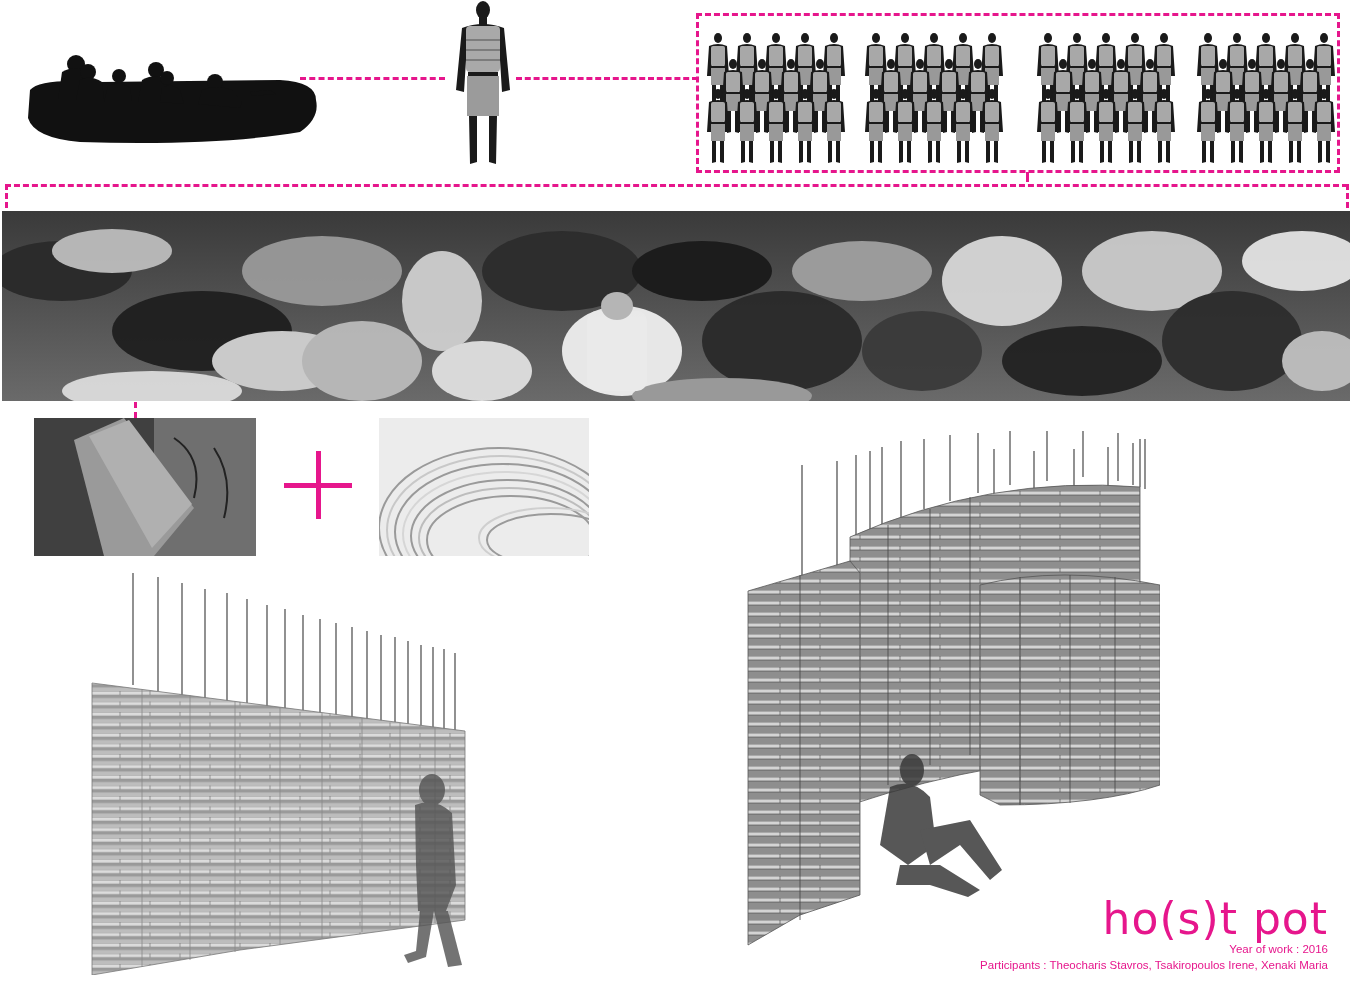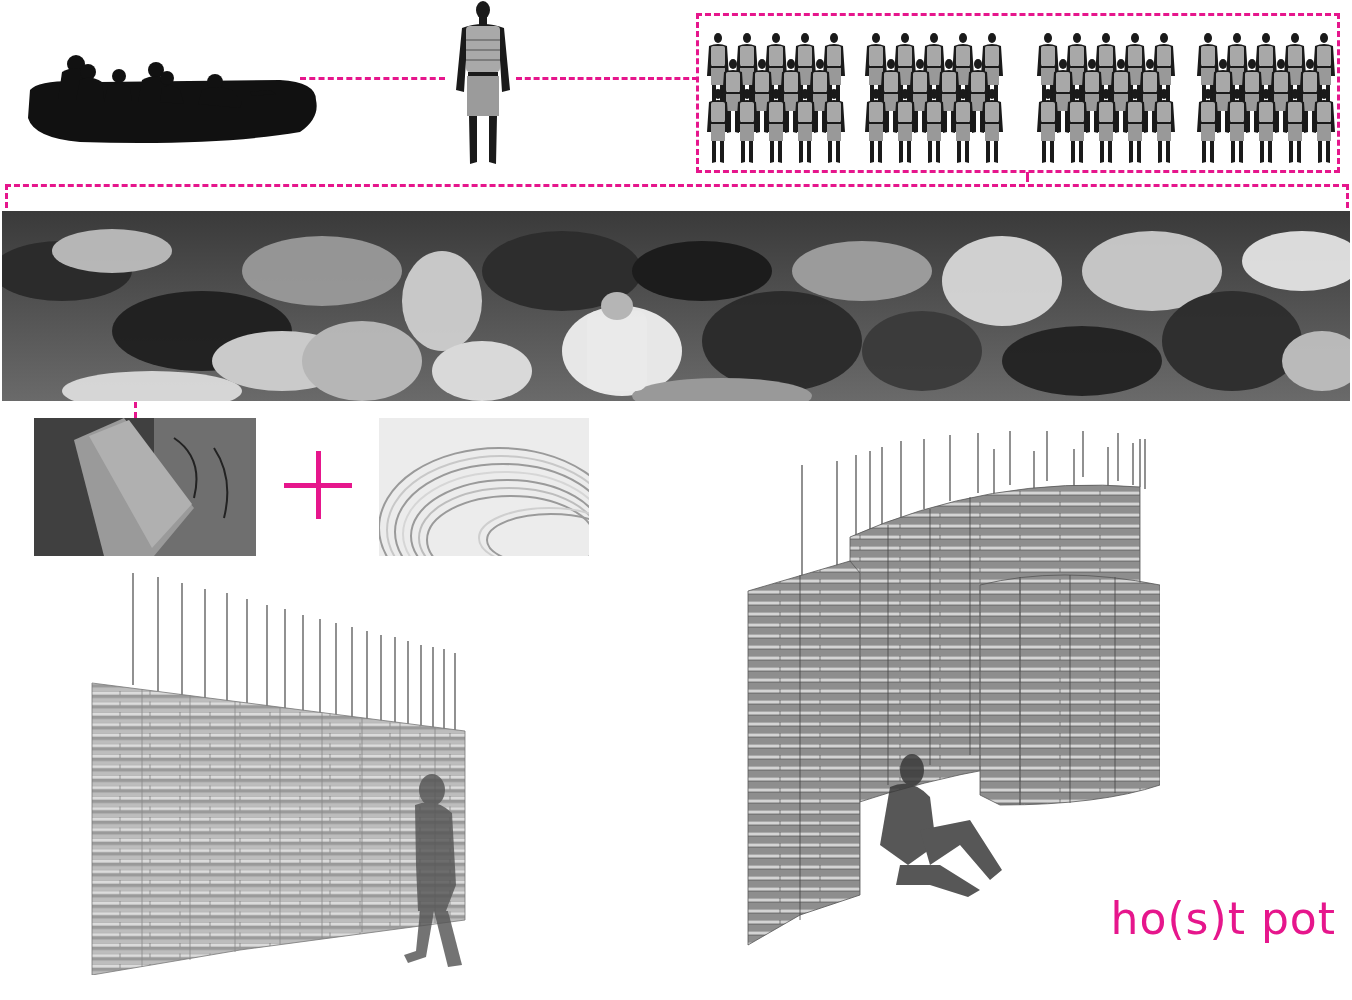--- a/index.html
+++ b/index.html
@@ -9,21 +9,21 @@
   .dash-h { position: absolute; height: 0; border-top: 3px dashed #e6168c; }
   .dash-v { position: absolute; width: 0; border-left: 3px dashed #e6168c; }
   .crowd-box { position: absolute; left: 696px; top: 13px; width: 644px; height: 160px;
                border: 3px dashed #e6168c; box-sizing: border-box; }
   .photo-strip { position: absolute; left: 2px; top: 211px; width: 1348px; height: 190px;
                  overflow: hidden; background: #555; }
   .mat-photo { position: absolute; overflow: hidden; }
   .plus { position: absolute; left: 284px; top: 451px; width: 68px; height: 68px; }
   .plus::before { content: ""; position: absolute; left: 0; top: 32px; width: 68px; height: 5px; background: #e6168c; }
   .plus::after  { content: ""; position: absolute; left: 32px; top: 0; width: 5px; height: 68px; background: #e6168c; }
-  .title-block { position: absolute; right: 16px; top: 896px; text-align: right; color: #e6168c; }
+  .title-block { position: absolute; right: 24px; top: 896px; text-align: right; color: #e6168c; }
   .title { font-size: 44px; line-height: 46px; letter-spacing: 1px; font-family: "DejaVu Sans", sans-serif; }
   .meta { font-size: 11.5px; line-height: 15.5px; font-family: "Liberation Sans", sans-serif; }
 </style>
 </head>
 <body>
 
 <svg class="abs" style="left:20px;top:30px" width="300" height="120" viewBox="0 0 300 120">
   <g fill="#111">
     <path d="M10,60 Q20,48 80,52 L260,50 Q296,52 296,70 Q300,88 280,102 Q200,116 60,112 Q14,108 8,88 Z"></path>
     <path d="M230,62 L250,60 L256,64 L232,66 Z"></path>
@@ -274,13 +274,15 @@
   <g fill="#3a3a3a" opacity="0.85">
     <ellipse cx="172" cy="345" rx="12" ry="16"></ellipse>
     <path d="M150,362 Q172,352 190,372 L196,420 L168,440 L140,420 Z"></path>
     <path d="M180,405 L230,395 L262,445 L250,455 L220,420 L190,440 Z"></path>
     <path d="M160,440 L200,440 L240,465 L228,472 L190,460 L156,460 Z"></path>
   </g>
 </svg>
 
 <div class="title-block">
   <div class="title">ho(s)t pot</div>
+  <div class="meta">Year of work : 2016</div>
+  <div class="meta">Participants : Theocharis Stavros, Tsakiropoulos Irene, Xenaki Maria</div>
 </div>
 
 </body></html>

